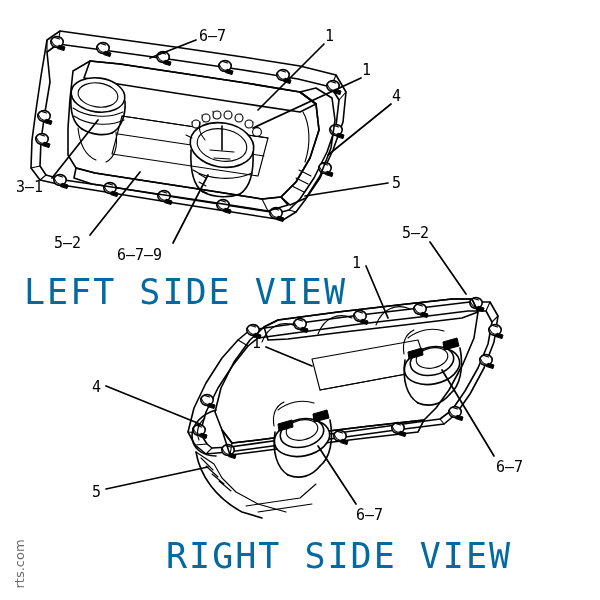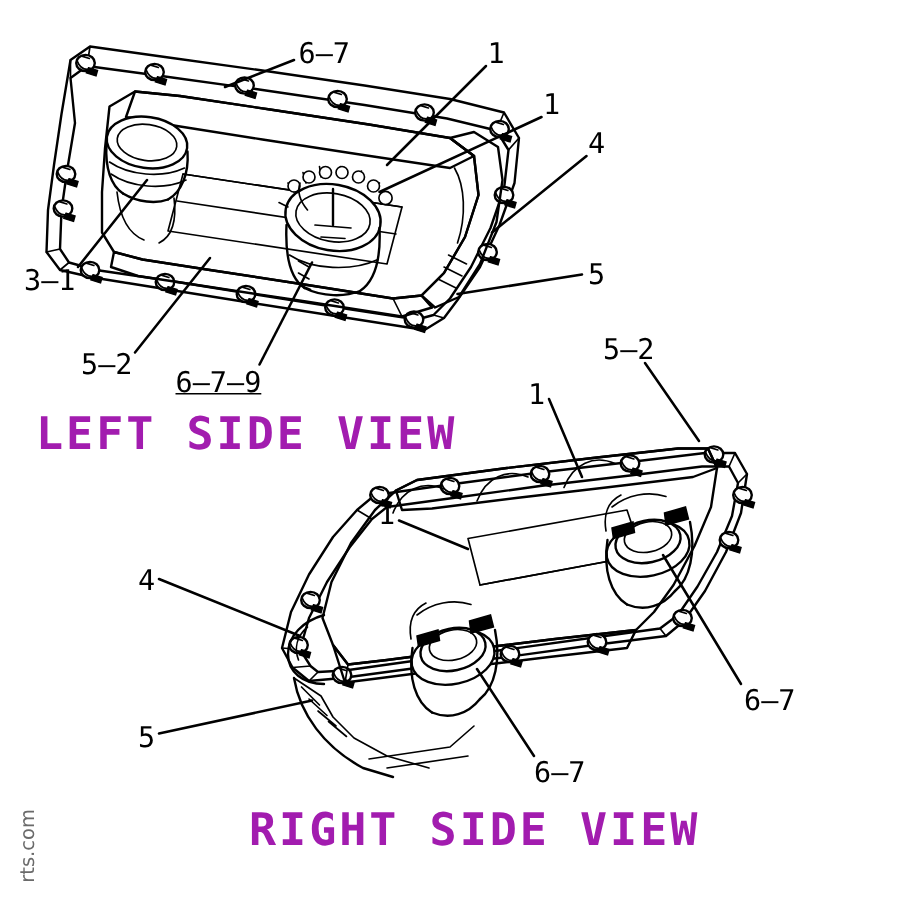--- a/index.html
+++ b/index.html
@@ -18,33 +18,33 @@
   #art {
     position: absolute;
     left: 0;
     top: 0;
     width: 600px;
     height: 600px;
   }
   .vtitle {
     position: absolute;
     font-family: "DejaVu Sans Mono", "Liberation Mono", monospace;
-    font-size: 30px;
+    font-size: 35px;
     letter-spacing: 2px;
-    color: #a21caf;
+    color: #0369a1;
     white-space: pre;
-    font-weight: 700;
+    font-weight: 400;
   }
   #title-left  { left: 24px;  top: 272px; }
   #title-right { left: 166px; top: 536px; }
 
   .callout {
     position: absolute;
     font-family: "DejaVu Sans Mono", "Liberation Mono", monospace;
-    font-size: 19px;
+    font-size: 15px;
     color: #000;
     white-space: pre;
     line-height: 19px;
   }
   .watermark {
     position: absolute;
     left: -16px;
     top: 546px;
     width: 70px;
     font-family: "DejaVu Sans", "Liberation Sans", sans-serif;
@@ -321,21 +321,21 @@
   <div class="callout" style="left:362px; top:61px;">1</div>
 
   <div class="callout" style="left:392px; top:87px;">4</div>
 
   <div class="callout" style="left:392px; top:174px;">5</div>
 
   <div class="callout" style="left:16px; top:178px;">3–1</div>
 
   <div class="callout" style="left:54px; top:234px;">5–2</div>
 
-  <div class="callout" style="left:117px; top:246px;text-decoration:underline;">6–7–9</div>
+  <div class="callout" style="left:117px; top:246px;">6–7–9</div>
 
   <div class="callout" style="left:352px; top:254px;">1</div>
 
   <div class="callout" style="left:402px; top:224px;">5–2</div>
 
   <div class="callout" style="left:252px; top:334px;">1</div>
 
   <div class="callout" style="left:92px; top:378px;">4</div>
 
   <div class="callout" style="left:92px; top:483px;">5</div>

